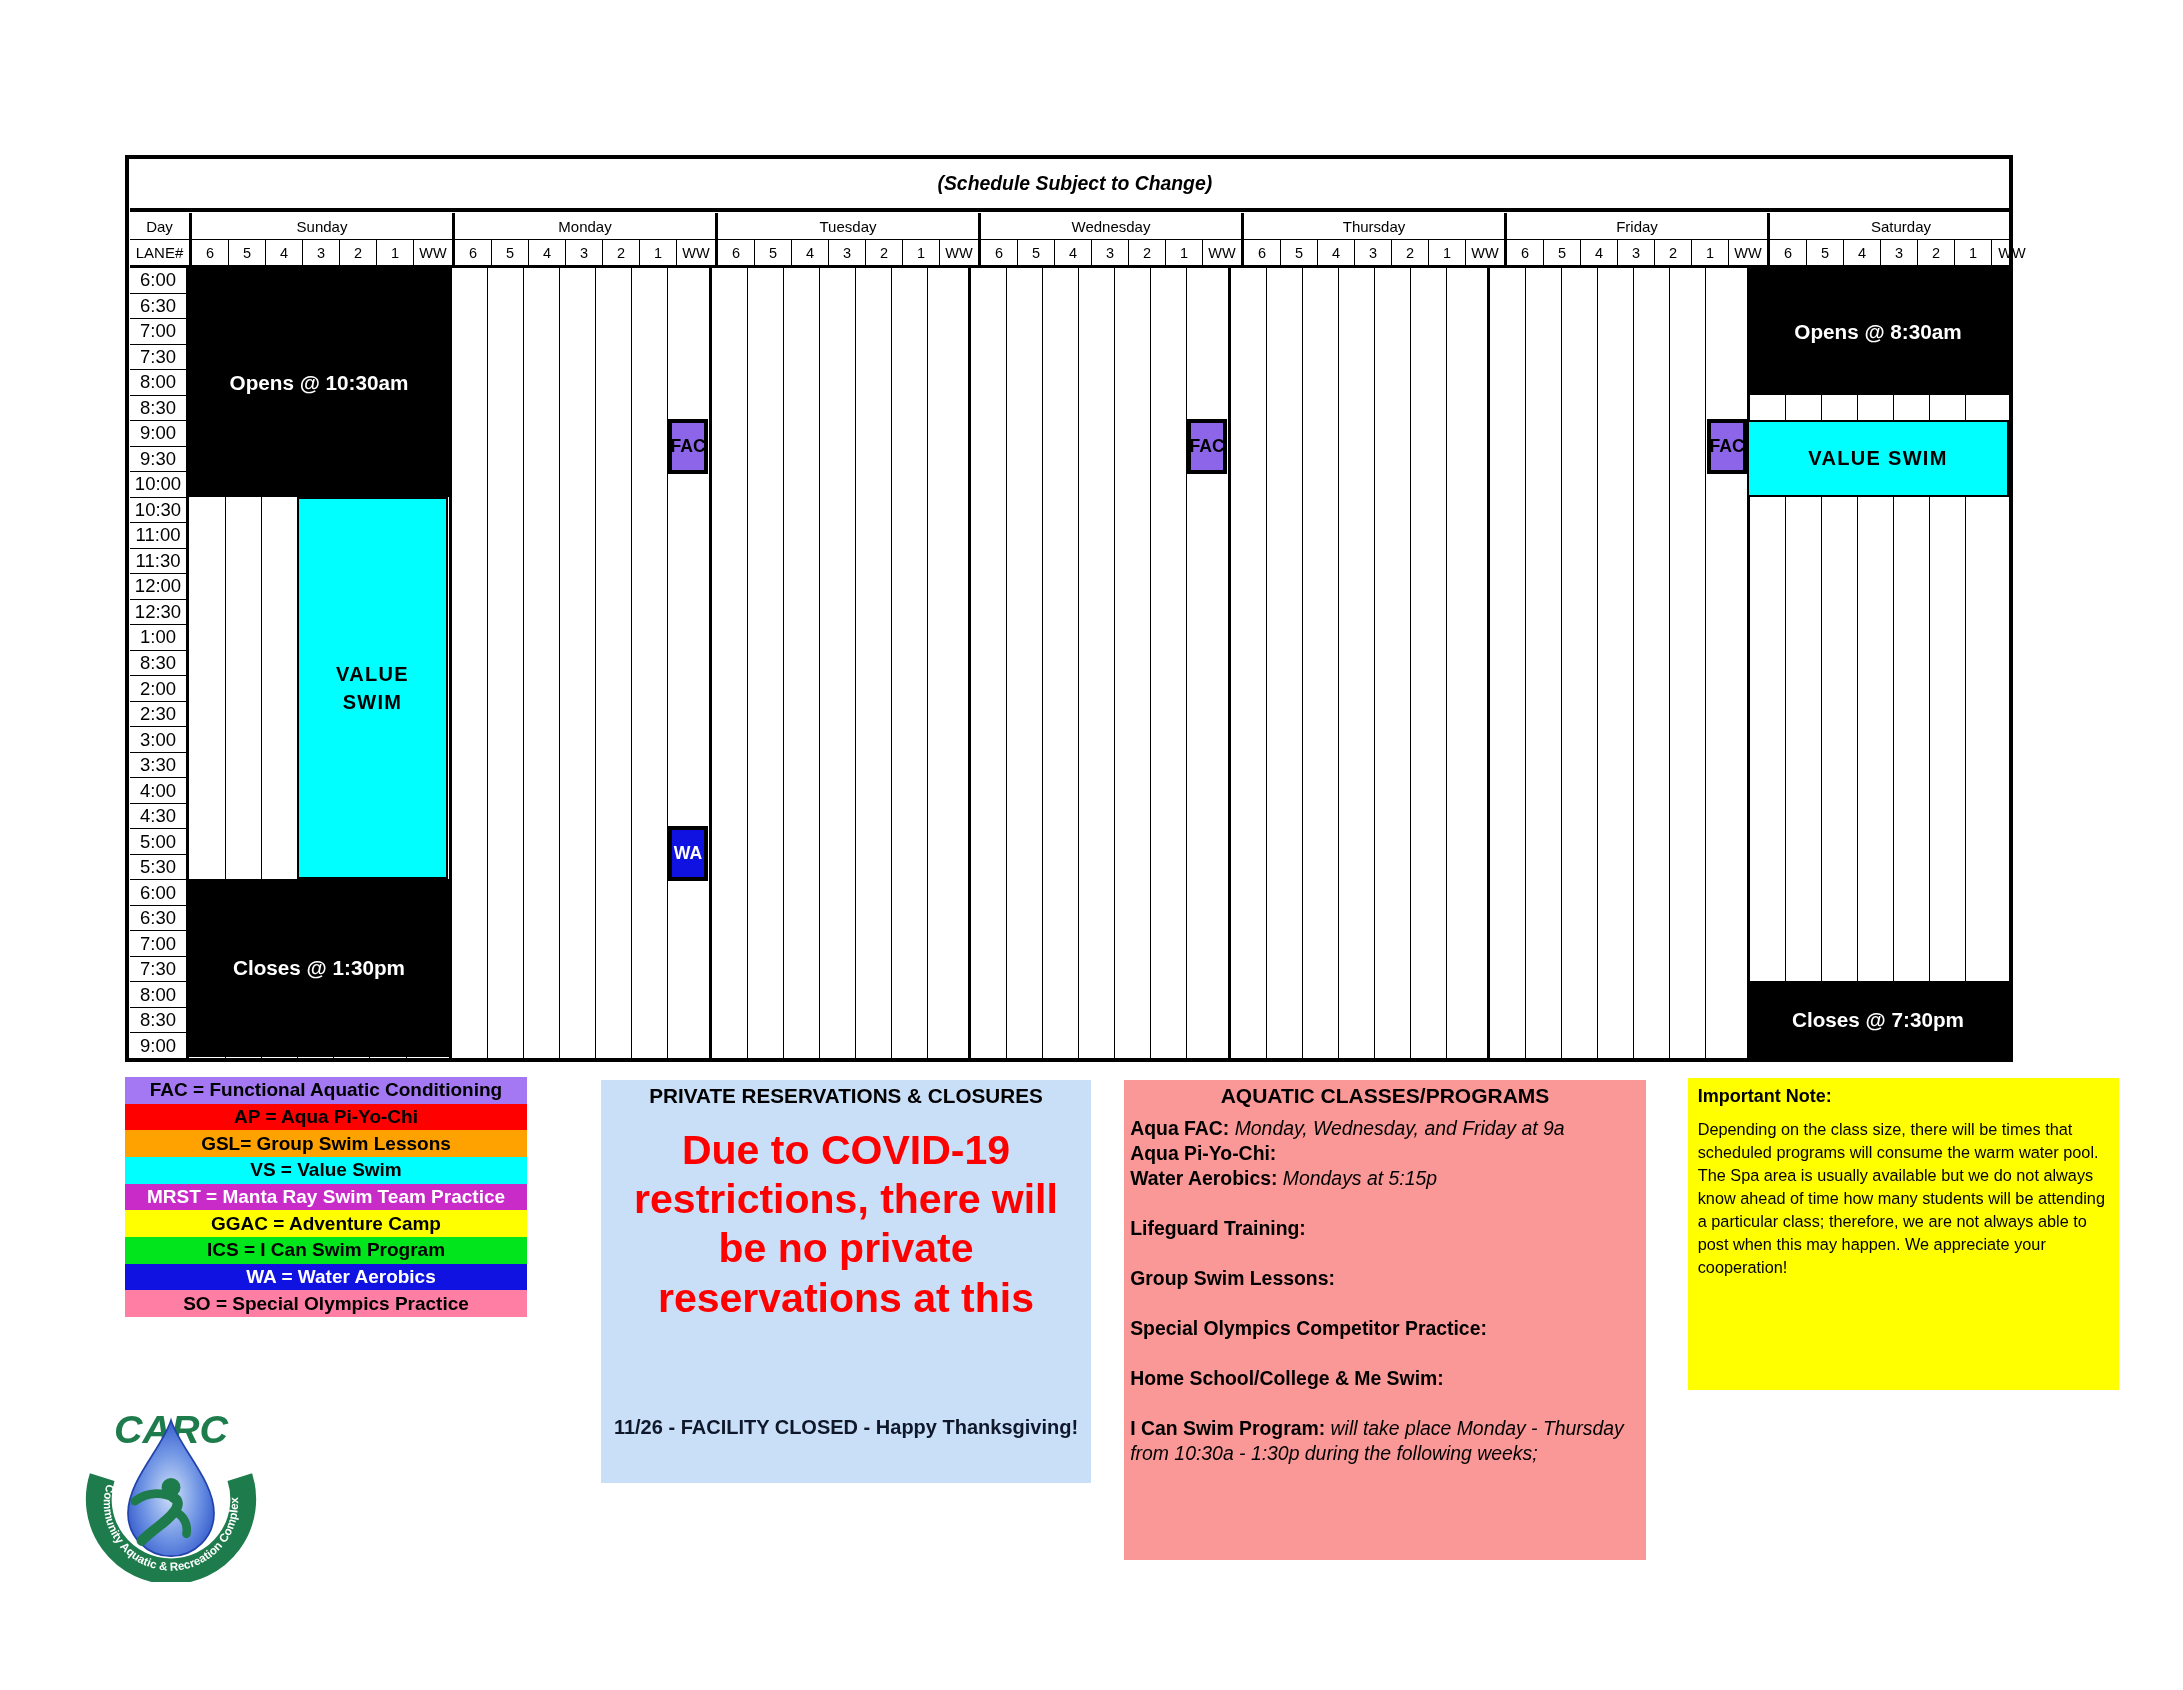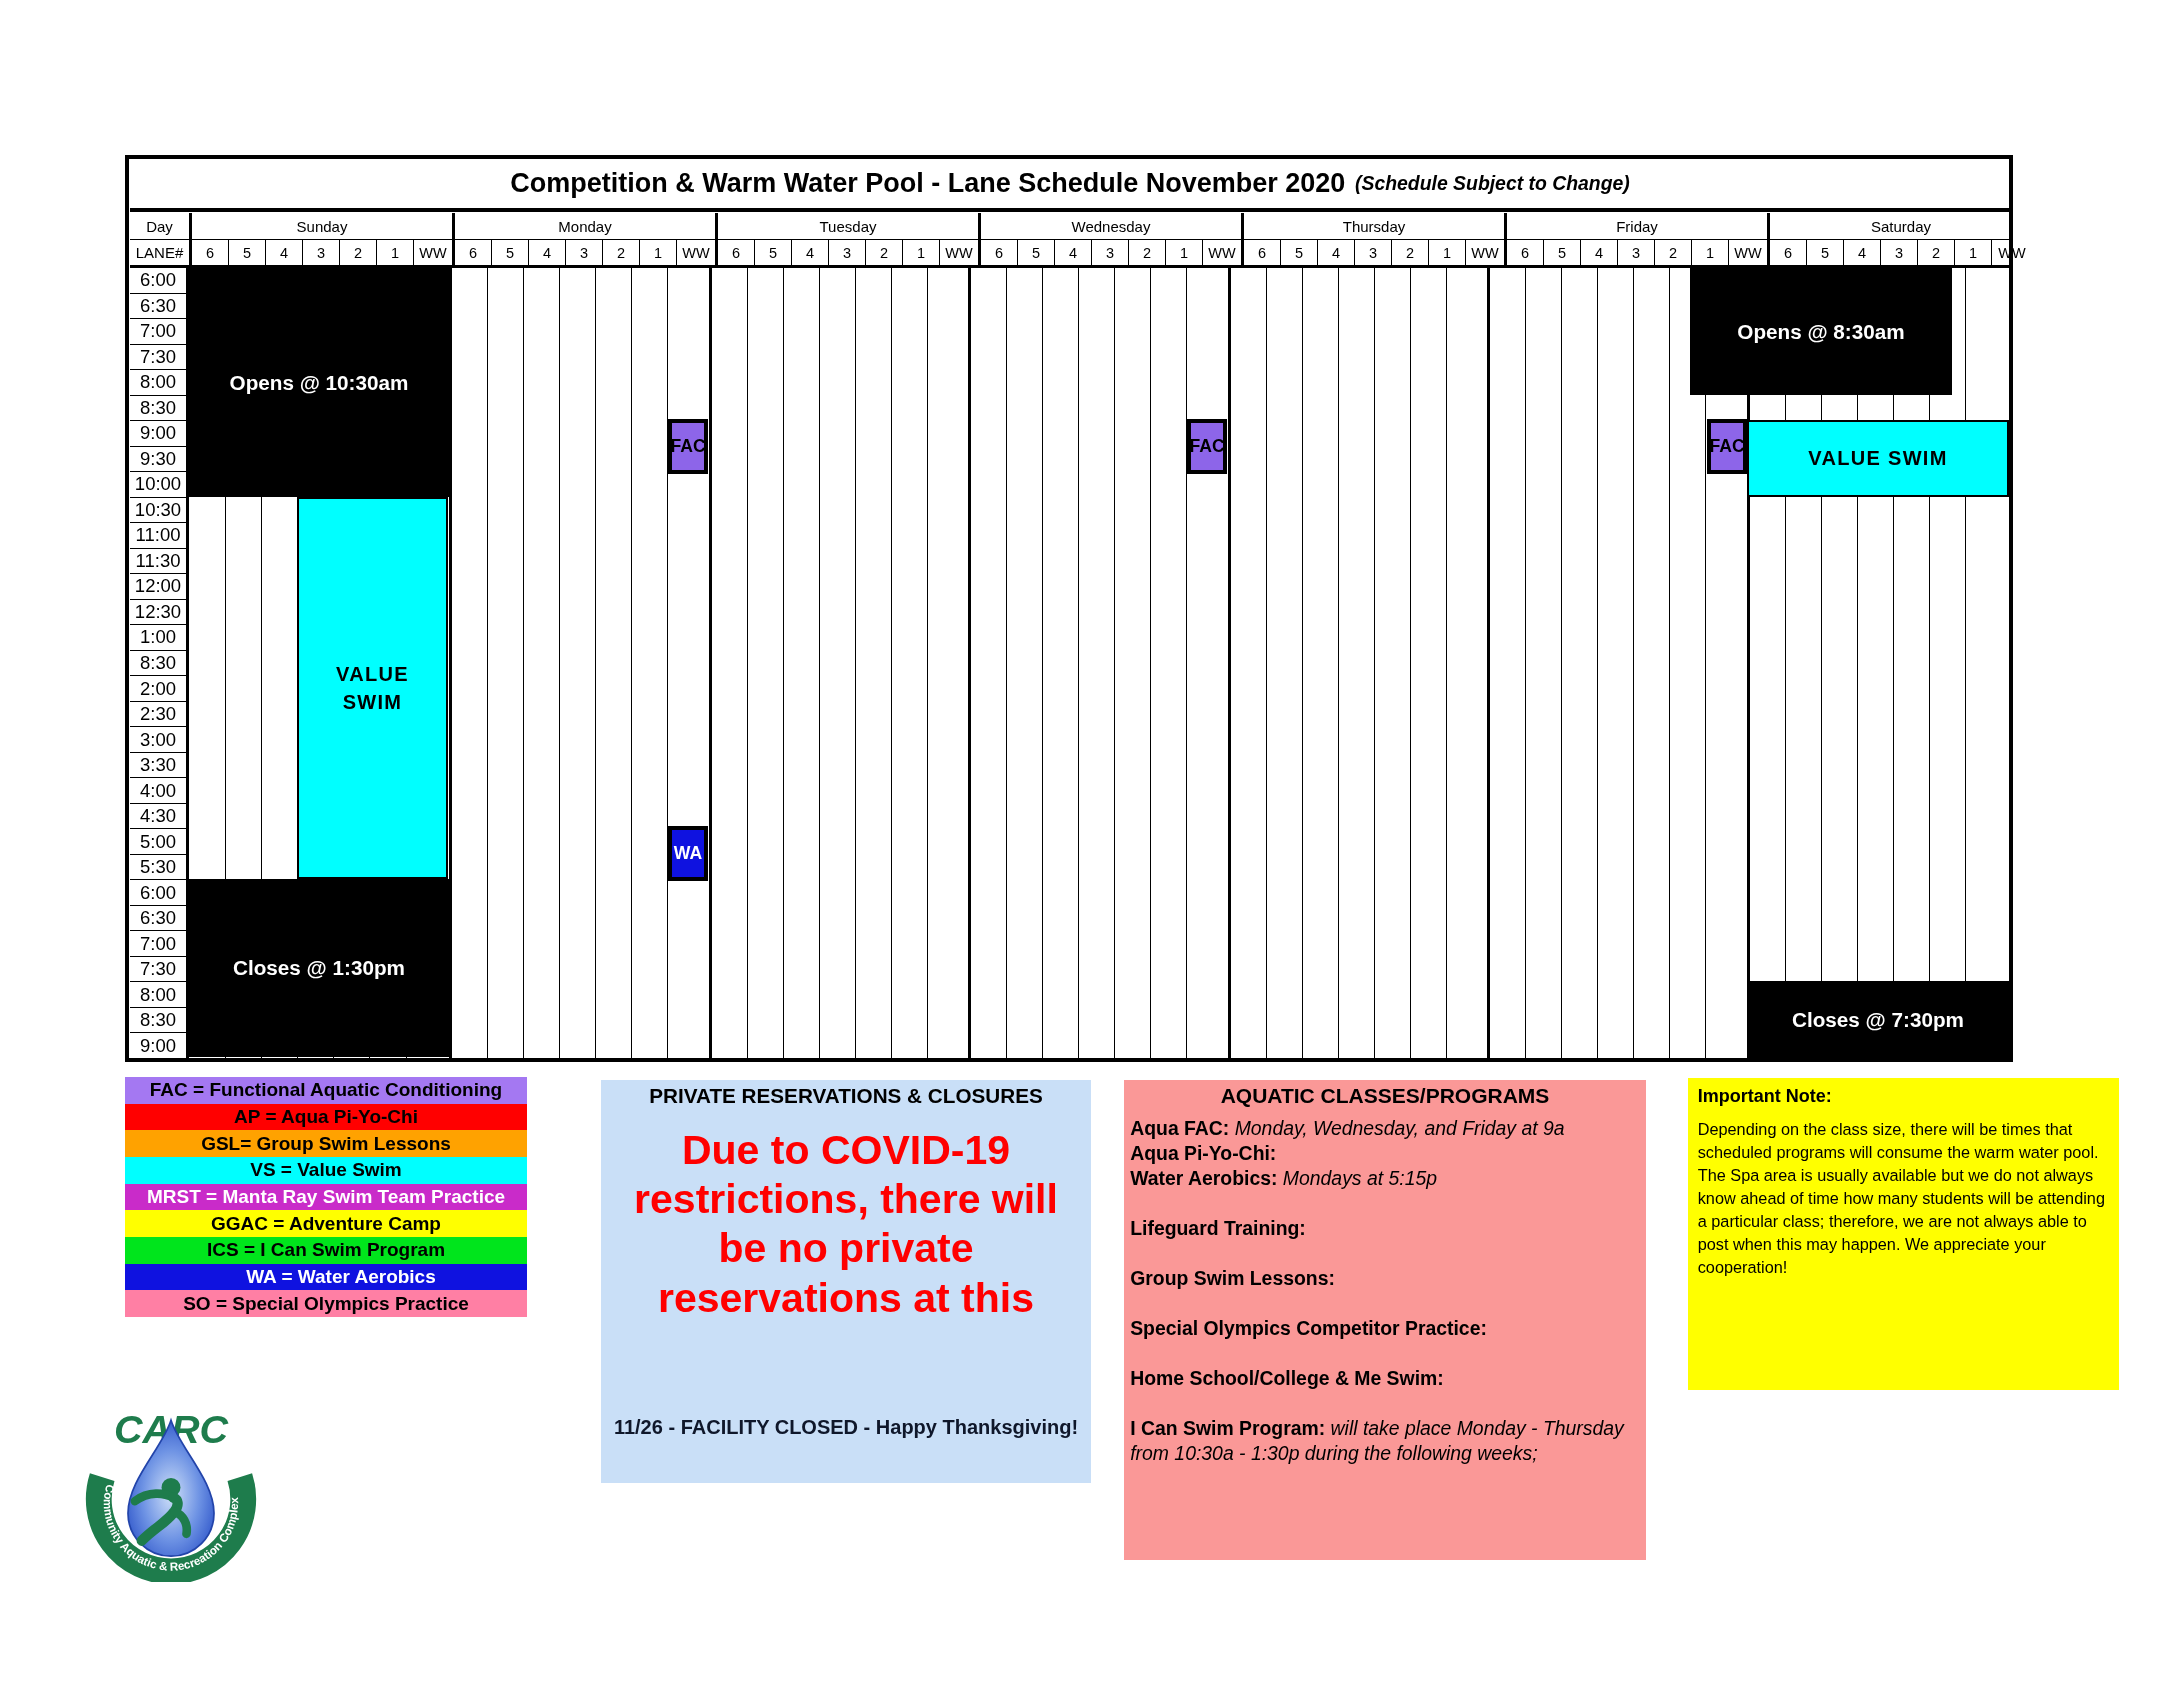--- a/index.html
+++ b/index.html
@@ -81,21 +81,20 @@
 
   
   #logo{left:85px;top:1410px;width:172px;height:172px;z-index:5;}
 </style>
 </head>
 <body>
 
 <div id="page">
 
   <div class="abs" id="title-row">
-    <span class="main">Competition &amp; Warm Water Pool - Lane Schedule November 2020</span>
     <span class="sub">(Schedule Subject to Change)</span>
   </div>
 
   <div class="abs" id="day-row">
     <div class="corner">Day</div>
     <div class="day-cell">Sunday</div>
     <div class="day-cell">Monday</div>
     <div class="day-cell">Tuesday</div>
     <div class="day-cell">Wednesday</div>
     <div class="day-cell">Thursday</div>
@@ -217,21 +216,21 @@
   <div class="abs block-vs" style="left:297px;top:497px;width:151px;height:382px;">
       <span class="vs-wrap">VALUE SWIM</span>
     </div>
   <div class="abs block-closed" style="left:189px;top:879px;width:260px;height:178px;">Closes @ 1:30pm</div>
 
   <div class="abs block-fac" style="left:668px;top:419px;width:40px;height:55px;">FAC</div>
   <div class="abs block-wa" style="left:668px;top:826px;width:40px;height:55px;">WA</div>
   <div class="abs block-fac" style="left:1187px;top:419px;width:40px;height:55px;">FAC</div>
   <div class="abs block-fac" style="left:1707px;top:419px;width:40px;height:55px;">FAC</div>
 
-  <div class="abs block-closed" style="left:1690px;top:268px;width:262px;height:127px;">Opens @ 8:30am</div>
+  <div class="abs block-closed" style="left:1747px;top:268px;width:262px;height:127px;">Opens @ 8:30am</div>
   <div class="abs block-vs" style="left:1747px;top:420px;width:262px;height:77px;">VALUE SWIM</div>
   <div class="abs block-closed" style="left:1747px;top:981px;width:262px;height:77px;">Closes @ 7:30pm</div>
 
   <div class="abs" id="table-frame"></div>
 
   <div class="abs" id="legend">
     <div class="legend-row lg-0">FAC = Functional Aquatic Conditioning</div>
     <div class="legend-row lg-1">AP = Aqua Pi-Yo-Chi</div>
     <div class="legend-row lg-2">GSL= Group Swim Lessons</div>
     <div class="legend-row lg-3">VS = Value Swim</div>

